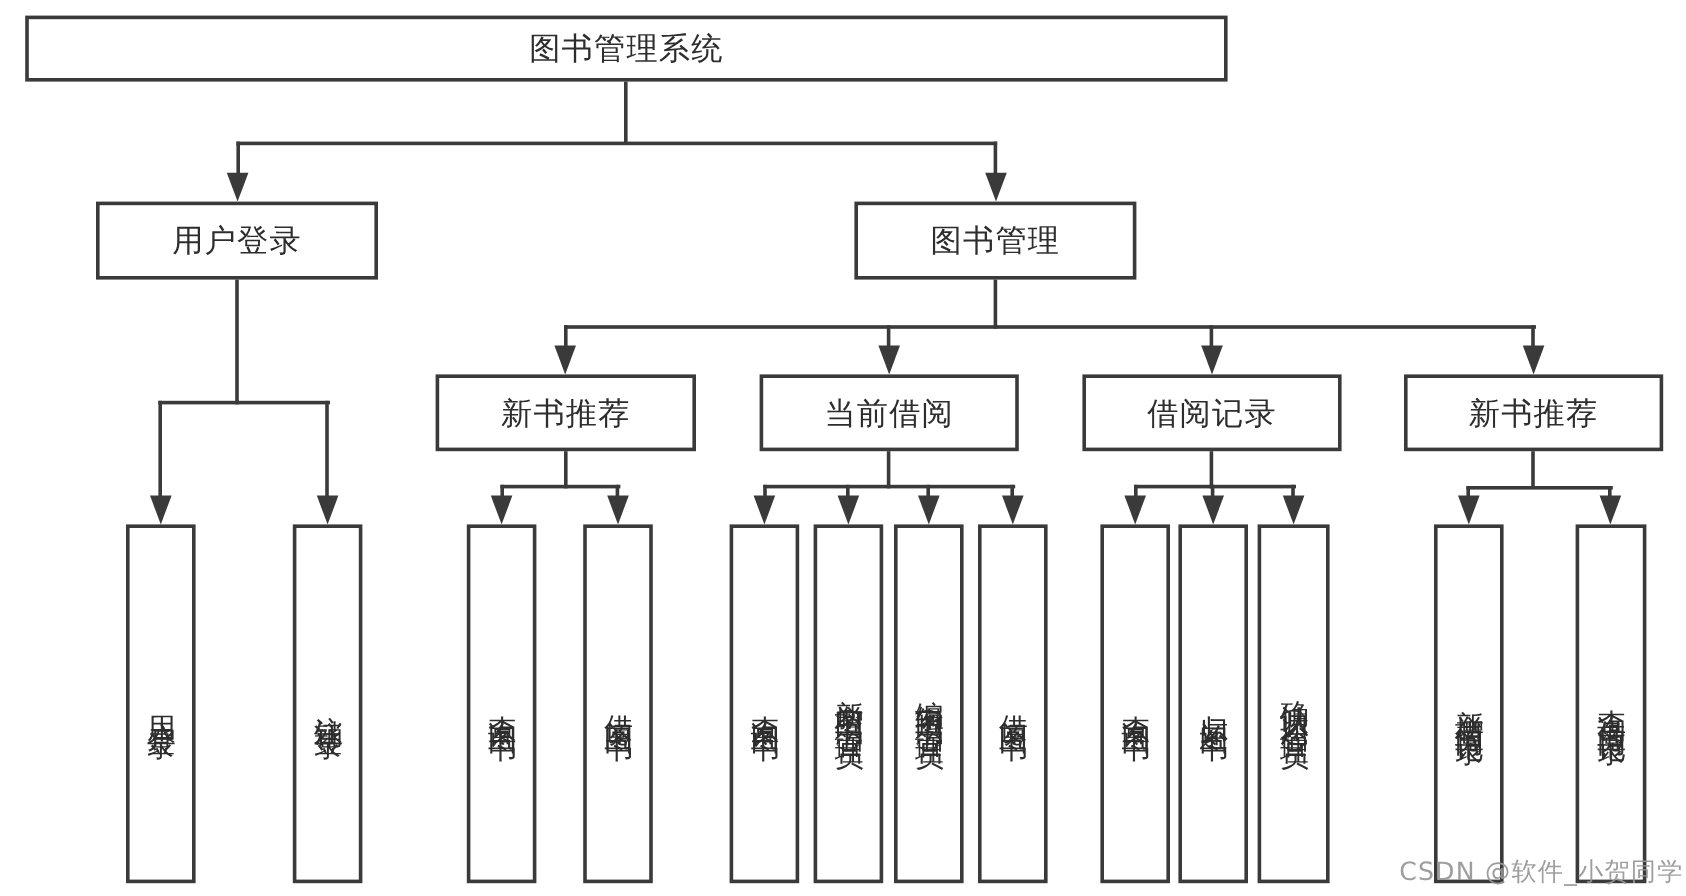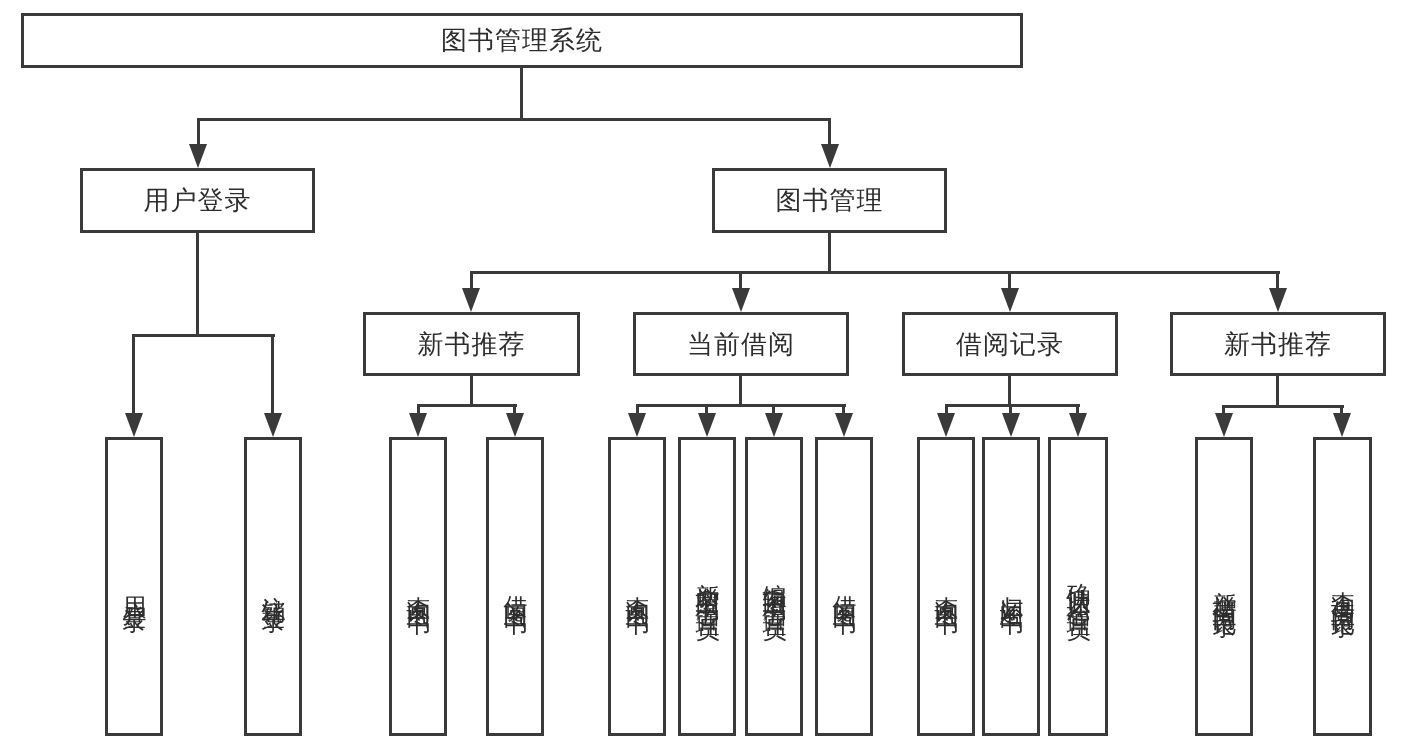--- a/index.html
+++ b/index.html
@@ -164,14 +164,15 @@
     <span>确认归还（管理员）</span>
   </div>
 
   <div class="leaf" style="left:1195px;">
     <span>新增借阅记录</span>
   </div>
   <div class="leaf" style="left:1313px;width:59px;">
     <span>查询借阅记录</span>
   </div>
 
+  <div class="watermark">CSDN @软件_小贺同学</div>
 
 </div>
 
 </body></html>

